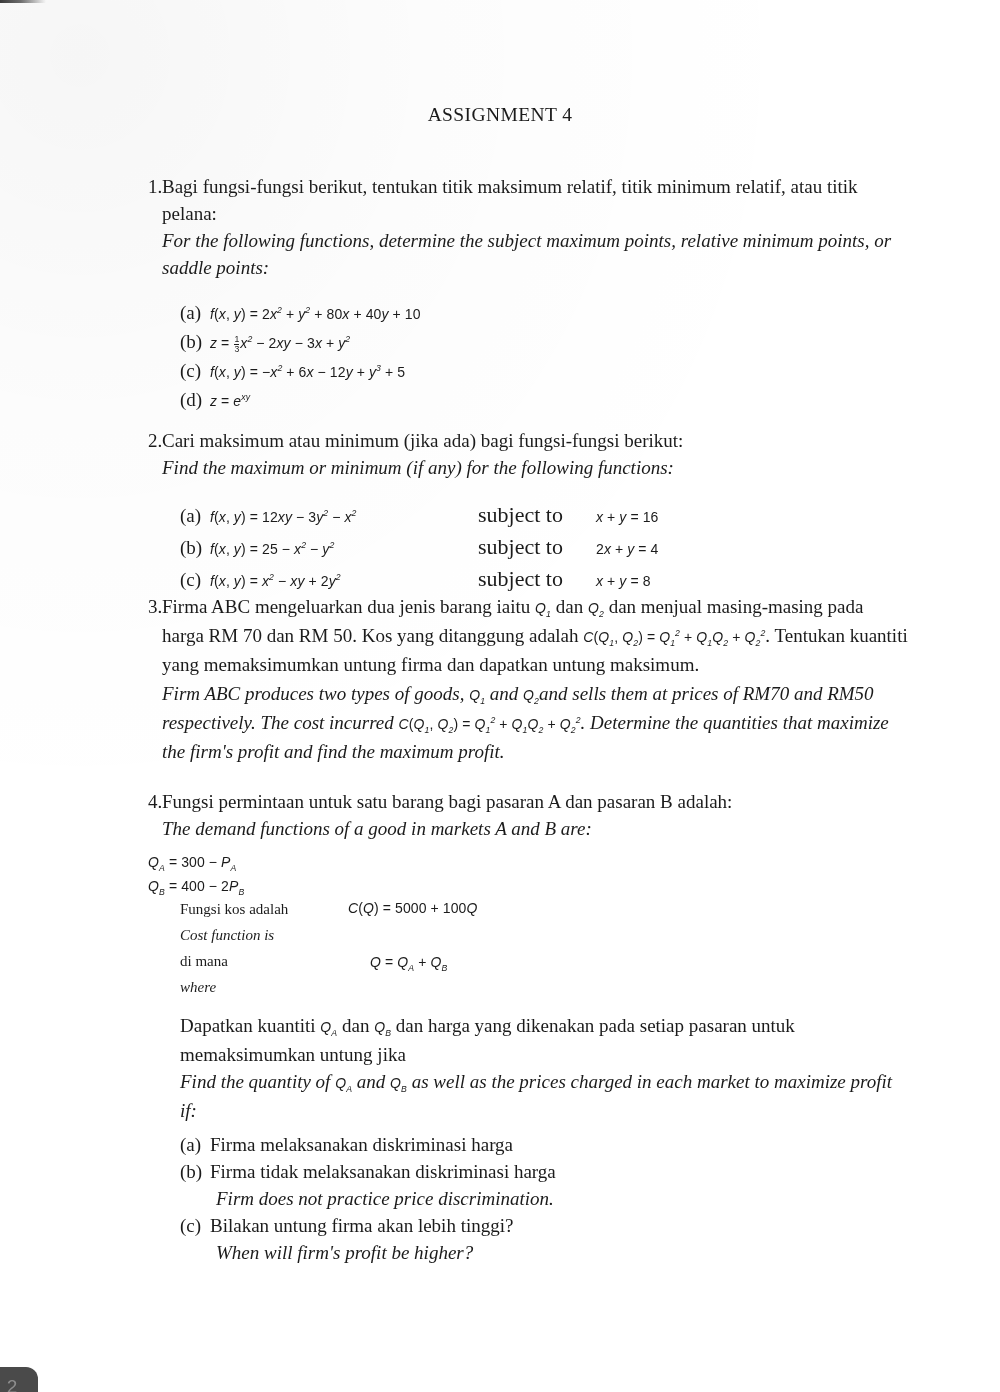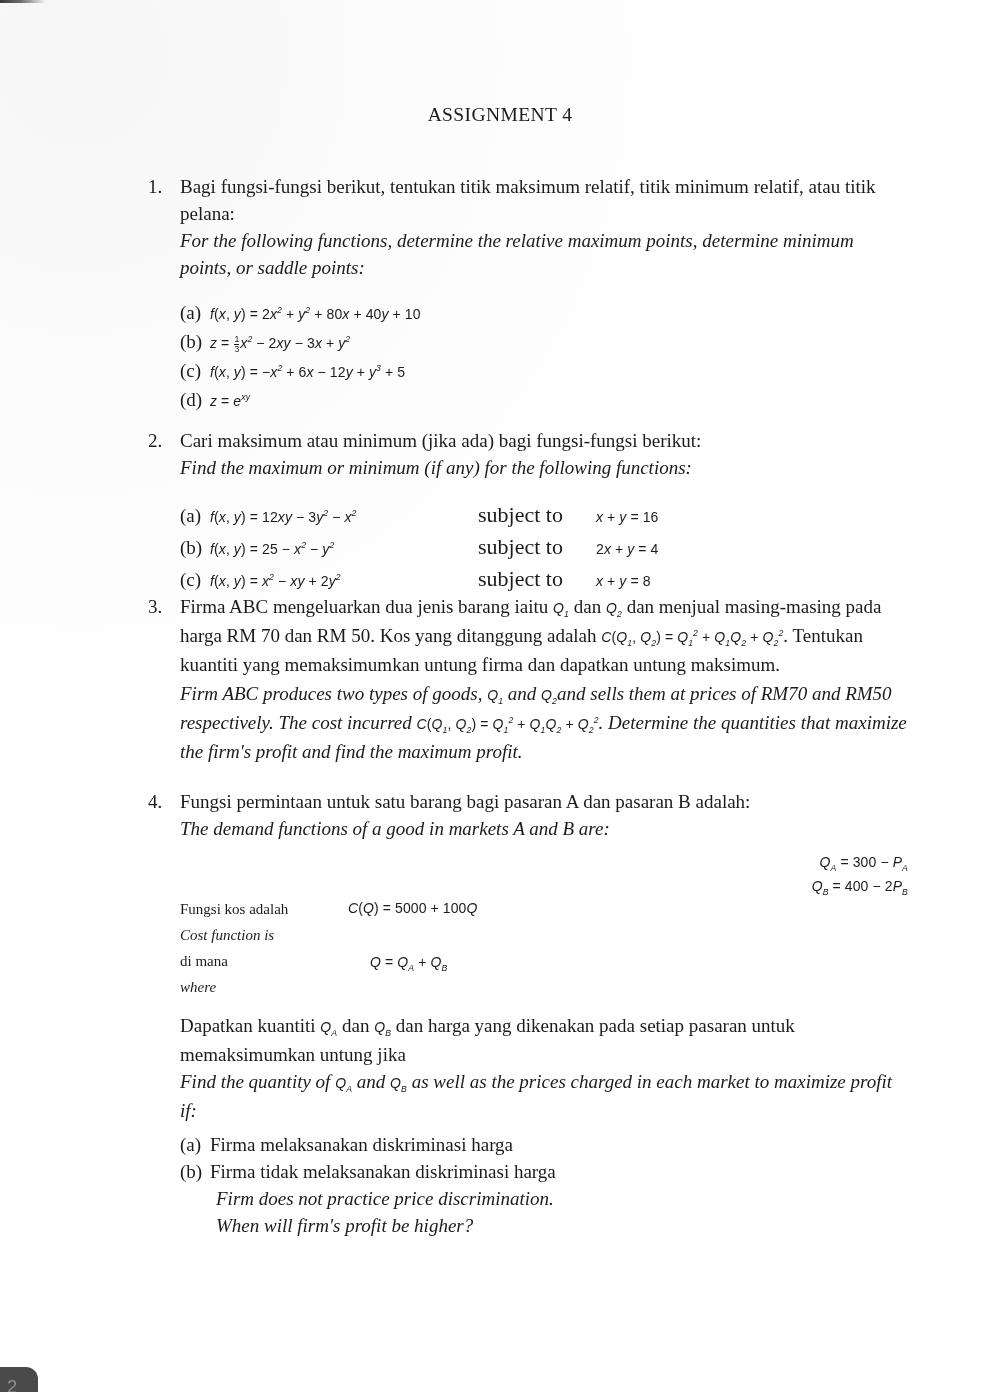--- a/index.html
+++ b/index.html
@@ -73,21 +73,21 @@
   .q-num {
     position: absolute;
     left: 0;
     top: 0;
     width: 28px;
     text-align: left;
     font-size: 19px;
     line-height: 27px;
   }
   .q-body {
-    margin-left: 32px;
+    margin-left: 14px;
     font-size: 19px;
     line-height: 27px;
   }
   .ms { font-style: normal; }
   .en { font-style: italic; }
 
   .sublist {
     margin-left: 32px;
     font-size: 19px;
     line-height: 27px;
@@ -127,21 +127,21 @@
   .constraint-cols {
     display: block;
   }
   .cc-row { display: flex; align-items: baseline; line-height: 29px; }
   .cc-lab { width: 30px; flex: none; font-size: 19px; }
   .cc-fn  { width: 268px; flex: none; }
   .cc-st  { width: 118px; flex: none; font-size: 22px; }
   .cc-eq  { flex: none; }
 
   .centered-eq {
-    text-align: right;
+    text-align: left;
     line-height: 24px;
   }
   .centered-eq .eqline { display: block; }
 
   
   .cost-block {
     position: absolute;
     left: 180px;
     top: 896px;
     width: 520px;
@@ -172,21 +172,21 @@
 <div class="page">
 
   <div class="top-strip"></div>
 
   <h1 class="doc-title">ASSIGNMENT 4</h1>
 
   <div class="q" style="top:173px;">
     <div class="q-num">1.</div>
     <div class="q-body">
       <div class="ms">Bagi fungsi-fungsi berikut, tentukan titik maksimum relatif, titik minimum relatif, atau titik pelana:</div>
-      <div class="en">For the following functions, determine the relative maximum points, determine minimum points, or saddle points:</div>
+      <div class="en">For the following functions, determine the subject maximum points, relative minimum points, or saddle points:</div>
     </div>
     <div class="sublist" style="margin-top:18px;">
 
       <div class="sub-row">
         <span class="sub-lab">(a)</span><span class="math">f<span class="opn">(</span>x<span class="opn">,</span> y<span class="opn">)</span> <span class="opn">=</span> <span class="opn">2</span>x<sup>2</sup> <span class="opn">+</span> y<sup>2</sup> <span class="opn">+ 80</span>x <span class="opn">+ 40</span>y <span class="opn">+ 10</span></span>
       </div>
 
       <div class="sub-row">
         <span class="sub-lab">(b)</span><span class="math">z <span class="opn">=</span> <span class="frac"><span class="num">1</span><span class="den">3</span></span>x<sup>2</sup> <span class="opn">− 2</span>xy <span class="opn">− 3</span>x <span class="opn">+</span> y<sup>2</sup></span>
       </div>
@@ -291,20 +291,23 @@
       <div>
         <div class="sub-row">
           <span class="sub-lab">(b)</span><span class="ms">Firma tidak melaksanakan diskriminasi harga</span>
         </div>
         <div class="sub-row" style="padding-left:36px;">
           <span class="en">Firm does not practice price discrimination.</span>
         </div>
       </div>
 
       <div>
+        <div class="sub-row">
+          <span class="sub-lab">(c)</span><span class="ms">Bilakan untung firma akan lebih tinggi?</span>
+        </div>
         <div class="sub-row" style="padding-left:36px;">
           <span class="en">When will firm's profit be higher?</span>
         </div>
       </div>
     </div>
   </div>
 
   <div class="page-badge">2</div>
 
 </div>

